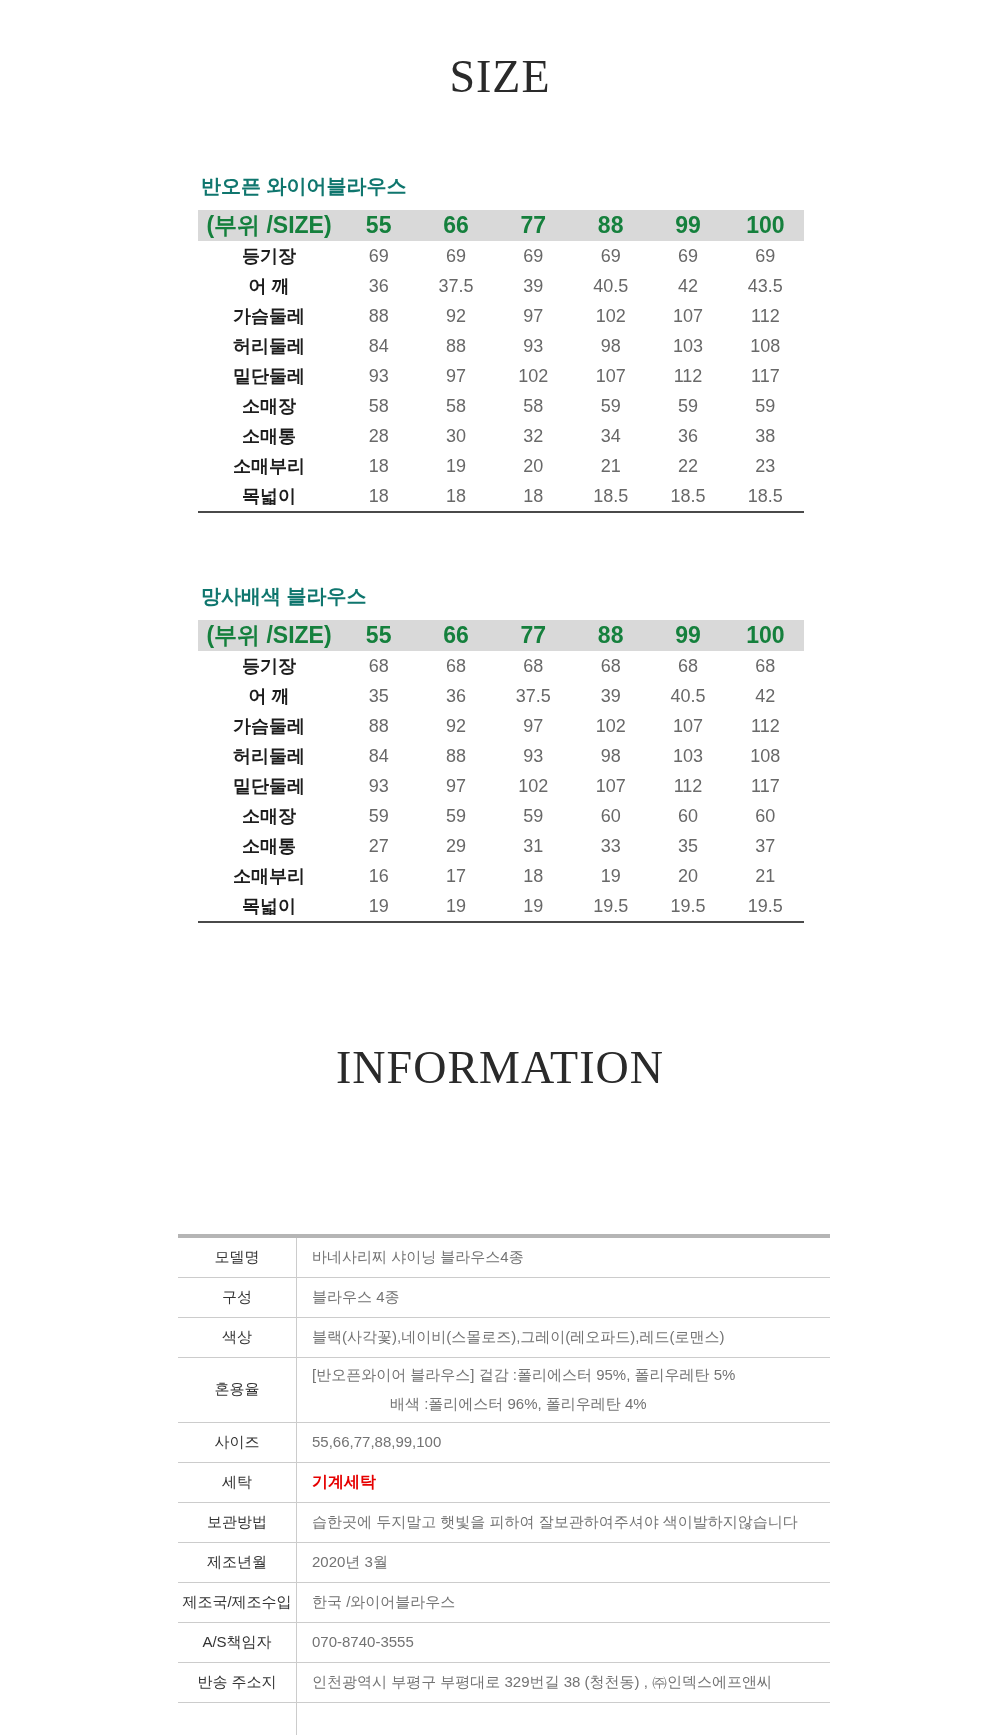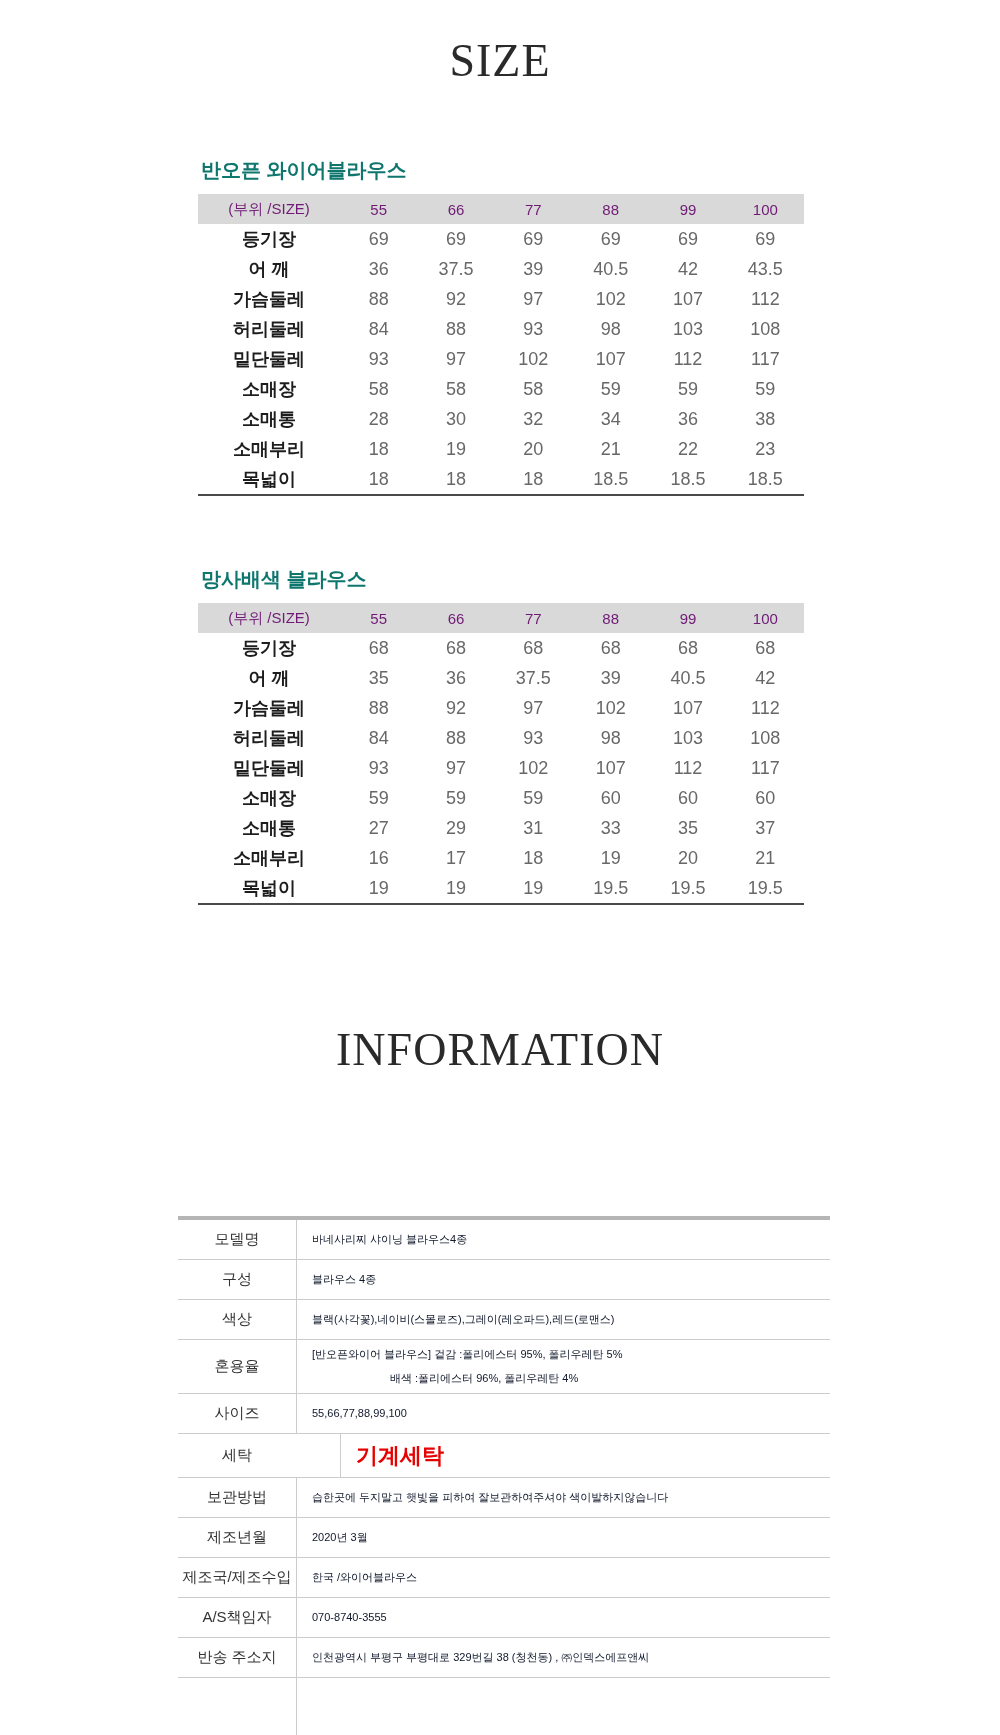--- a/index.html
+++ b/index.html
@@ -1,36 +1,36 @@
 <!DOCTYPE html>
 <html><head>
 <meta charset="utf-8">
 <style>
   html,body{margin:0;padding:0;}
   body{width:1000px;min-height:1735px;background:#ffffff;font-family:"Liberation Sans","DejaVu Sans",sans-serif;color:#333;}
-  .big-title{font-family:"Liberation Serif","DejaVu Serif",serif;font-weight:normal;text-align:center;color:#2a2a2a;font-size:46px;letter-spacing:1px;margin:0;}
+  .big-title{font-family:"Liberation Serif","DejaVu Serif",serif;font-weight:normal;text-align:center;color:#2a2a2a;font-size:46px;letter-spacing:1px;margin:16px;}
   #size-heading{padding-top:34px;}
   #info-heading{margin-top:118px;}
   #size-tables{margin-top:70px;}
   .size-block{margin:0 0 0 198px;width:606px;}
   .size-block + .size-block{margin-top:70px;}
   .size-block-title{font-size:20px;font-weight:bold;color:#0f766e;margin-bottom:10px;padding-left:3px;}
   table.size-table{border-collapse:collapse;width:606px;border-bottom:2px solid #4a4a4a;table-layout:fixed;}
   table.size-table th,table.size-table td{text-align:center;vertical-align:middle;height:30px;padding:0;}
   table.size-table col.label-col{width:142px;}
   table.size-table thead tr{background:#d9d9d9;}
-  table.size-table thead th{font-size:15px;font-weight:normal;color:#701a75;}
+  table.size-table thead th{font-size:23px;font-weight:bold;color:#15803d;}
   table.size-table tbody th{font-size:18px;font-weight:bold;color:#1d1d1d;}
   table.size-table tbody td{font-size:18px;font-weight:normal;color:#686868;}
   .info-table{margin:140px 0 0 178px;width:652px;border-top:4px solid #b5b5b5;border-bottom:4px solid #b5b5b5;}
   .info-row{display:flex;align-items:stretch;border-bottom:1px solid #cccccc;min-height:31px;}
   .info-row:last-child{border-bottom:0;}
   .info-label{width:118px;flex:0 0 118px;display:flex;align-items:center;justify-content:center;font-size:15px;color:#333;text-align:center;padding:10px 2px;box-sizing:border-box;}
-  .info-value{flex:1;border-left:1px solid #cccccc;padding:7px 10px 7px 15px;display:flex;flex-direction:column;justify-content:center;font-size:11px;color:#0f172a;line-height:1.35;box-sizing:border-box;}
-  .info-row.emphasis .info-value{font-weight:bold;font-size:22px;margin-left:44px;}
+  .info-value{flex:1;border-left:1px solid #cccccc;padding:7px 10px 7px 15px;display:flex;flex-direction:column;justify-content:center;font-size:15px;color:#737373;line-height:1.35;box-sizing:border-box;}
+  .info-row.emphasis .info-value{font-weight:bold;font-size:16px;}
   .info-row-empty{height:84px;}
   .mix-line{white-space:nowrap;}
   .info-value .mix-line:nth-child(2){margin-top:9px;}
   .info-value .mix-line:nth-child(3){margin-top:11px;}
   .mix-line.indent{padding-left:78px;}
 </style>
 </head>
 <body>
 
 <div class="page">

